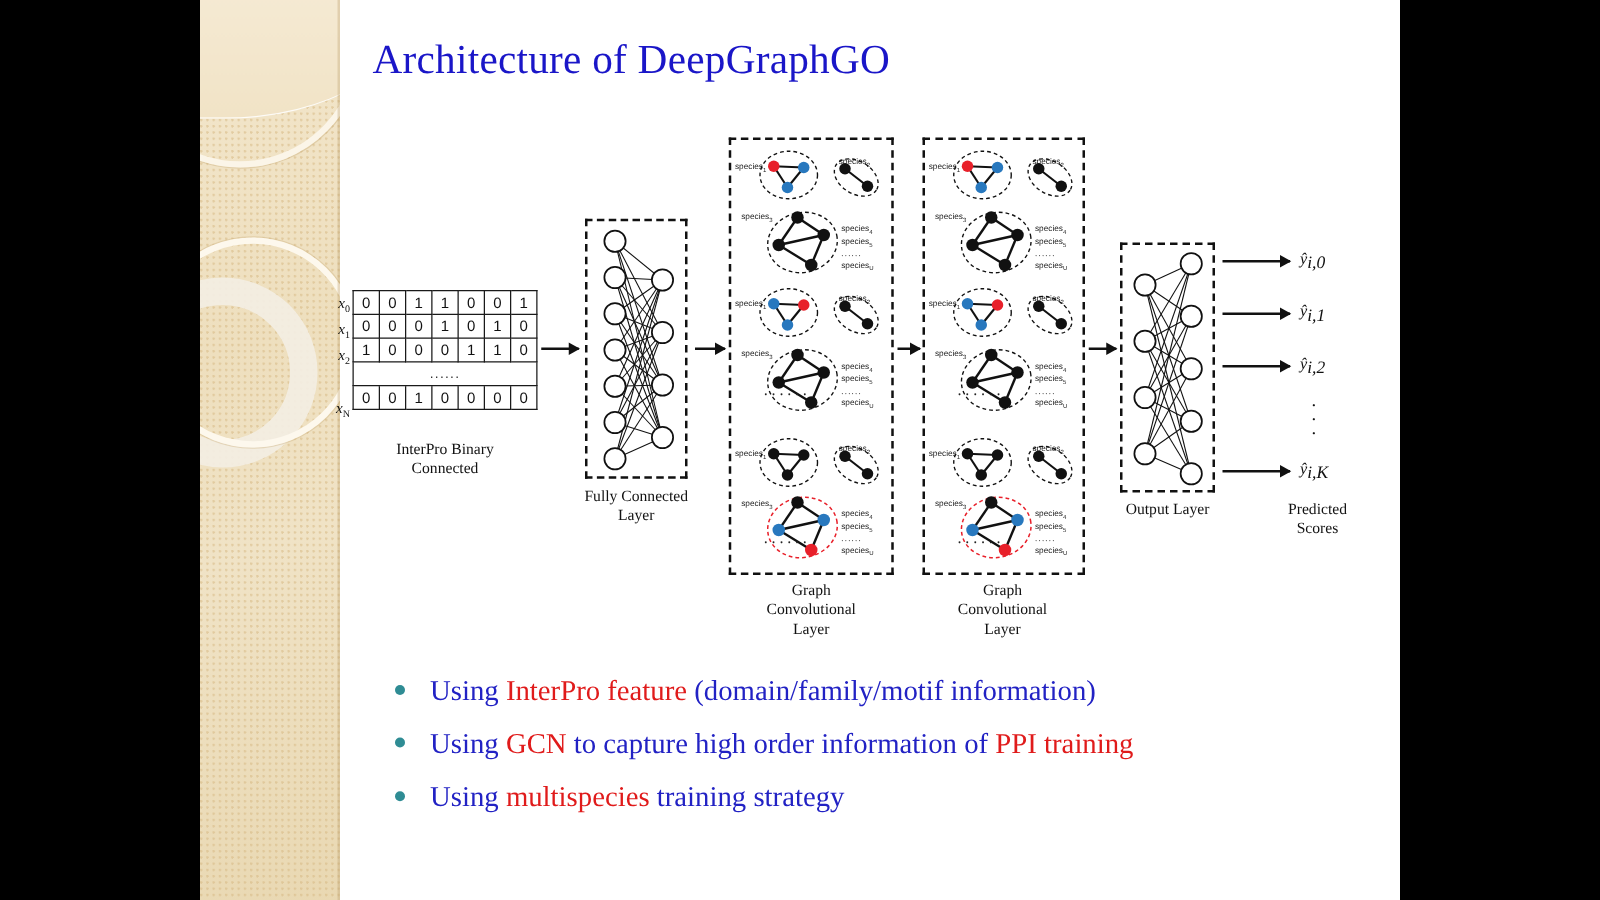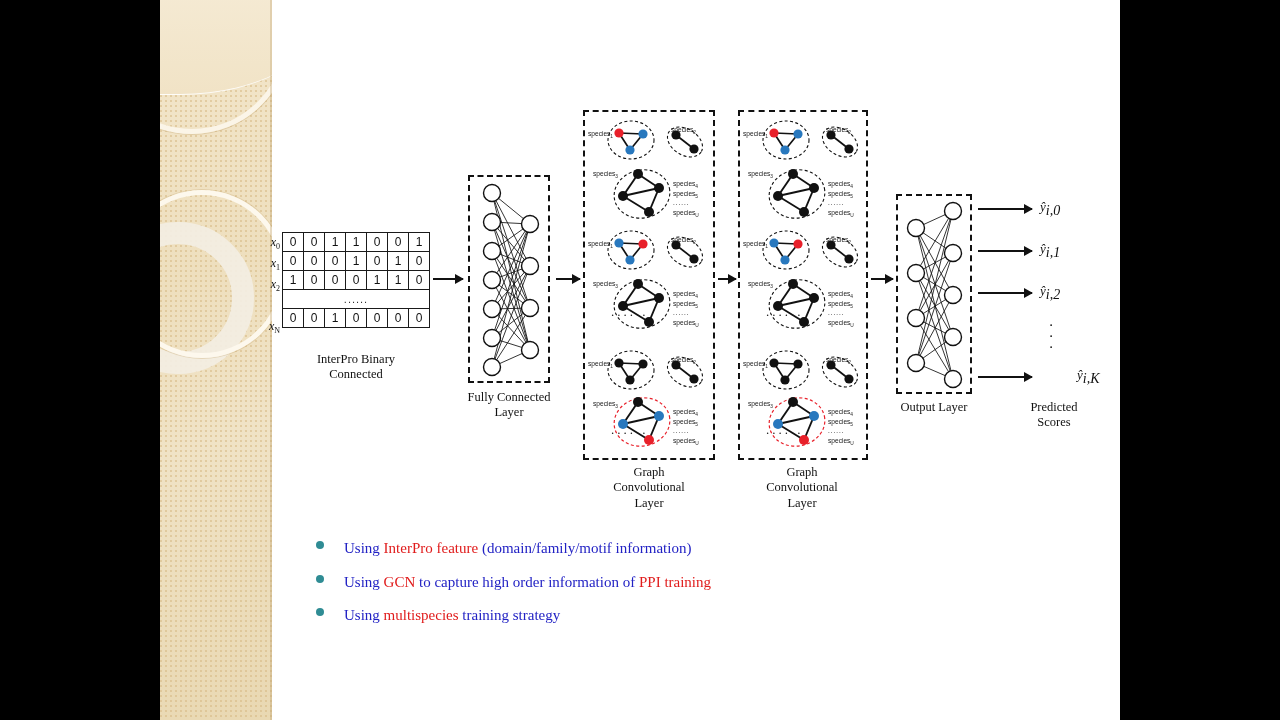--- a/index.html
+++ b/index.html
@@ -116,41 +116,42 @@
   .yhat sub { font-size:14px; font-style:italic; }
   .vdots { position:absolute; font-size:15px; color:#111; line-height:11px; text-align:center; }
 
   
   .bullets { position:absolute; left:44px; top:540px; width:790px; }
   .bullet { display:flex; align-items:baseline; margin-bottom:17px; }
   .bdot {
     width:8px; height:8px; border-radius:50%; background:#2f8c94;
     margin-right:20px; flex:0 0 auto; position:relative; top:-4px;
   }
-  .btext { font-size:15px; color:#2222c4; line-height:1.1; white-space:nowrap; }
+  .btext { font-size:23px; color:#2222c4; line-height:1.1; white-space:nowrap; }
   .btext .em { color:#e01b1b; }
 </style>
 </head>
 <body>
 
 <div id="slide">
 
   <div class="bar-left"></div>
   <div class="bar-right"></div>
 
   <div class="deco">
     <div class="slab"></div>
     <div class="ring ring-a"></div>
     <div class="ring ring-c"></div>
     <div class="ring ring-b"></div>
     <div class="edge"></div>
   </div>
 
   <div class="canvas">
 
+    <div class="title">Architecture of DeepGraphGO</div>
 
     <div class="diagram">
 
       <div class="matrix-wrap">
         <div class="rowlab" style="top:3px"><i>x</i><sub>0</sub></div>
         <div class="rowlab" style="top:24px"><i>x</i><sub>1</sub></div>
         <div class="rowlab" style="top:45px"><i>x</i><sub>2</sub></div>
         <div class="rowlab" style="top:87px"><i>x</i><sub>N</sub></div>
 
         <table class="matrix">
@@ -548,21 +549,21 @@
       <div class="arrow" style="left:706px; top:276px; width:54px;"></div>
 
       <div class="yhat" style="left:768px; top:99px"><i>ŷ</i><sub>i,0</sub></div>
       <div class="yhat" style="left:768px; top:141px"><i>ŷ</i><sub>i,1</sub></div>
       <div class="yhat" style="left:768px; top:183px"><i>ŷ</i><sub>i,2</sub></div>
       <div class="vdots" style="left:772px; top:216px; width:14px;">
         <div>.</div>
         <div>.</div>
         <div>.</div>
       </div>
-      <div class="yhat" style="left:805px; top:267px"><i>ŷ</i><sub>i,K</sub></div>
+      <div class="yhat" style="left:768px; top:267px"><i>ŷ</i><sub>i,K</sub></div>
 
       <div class="cap ps-cap">
         <div>Predicted</div>
         <div>Scores</div>
       </div>
 
     </div>
 
     <div class="bullets">
 

